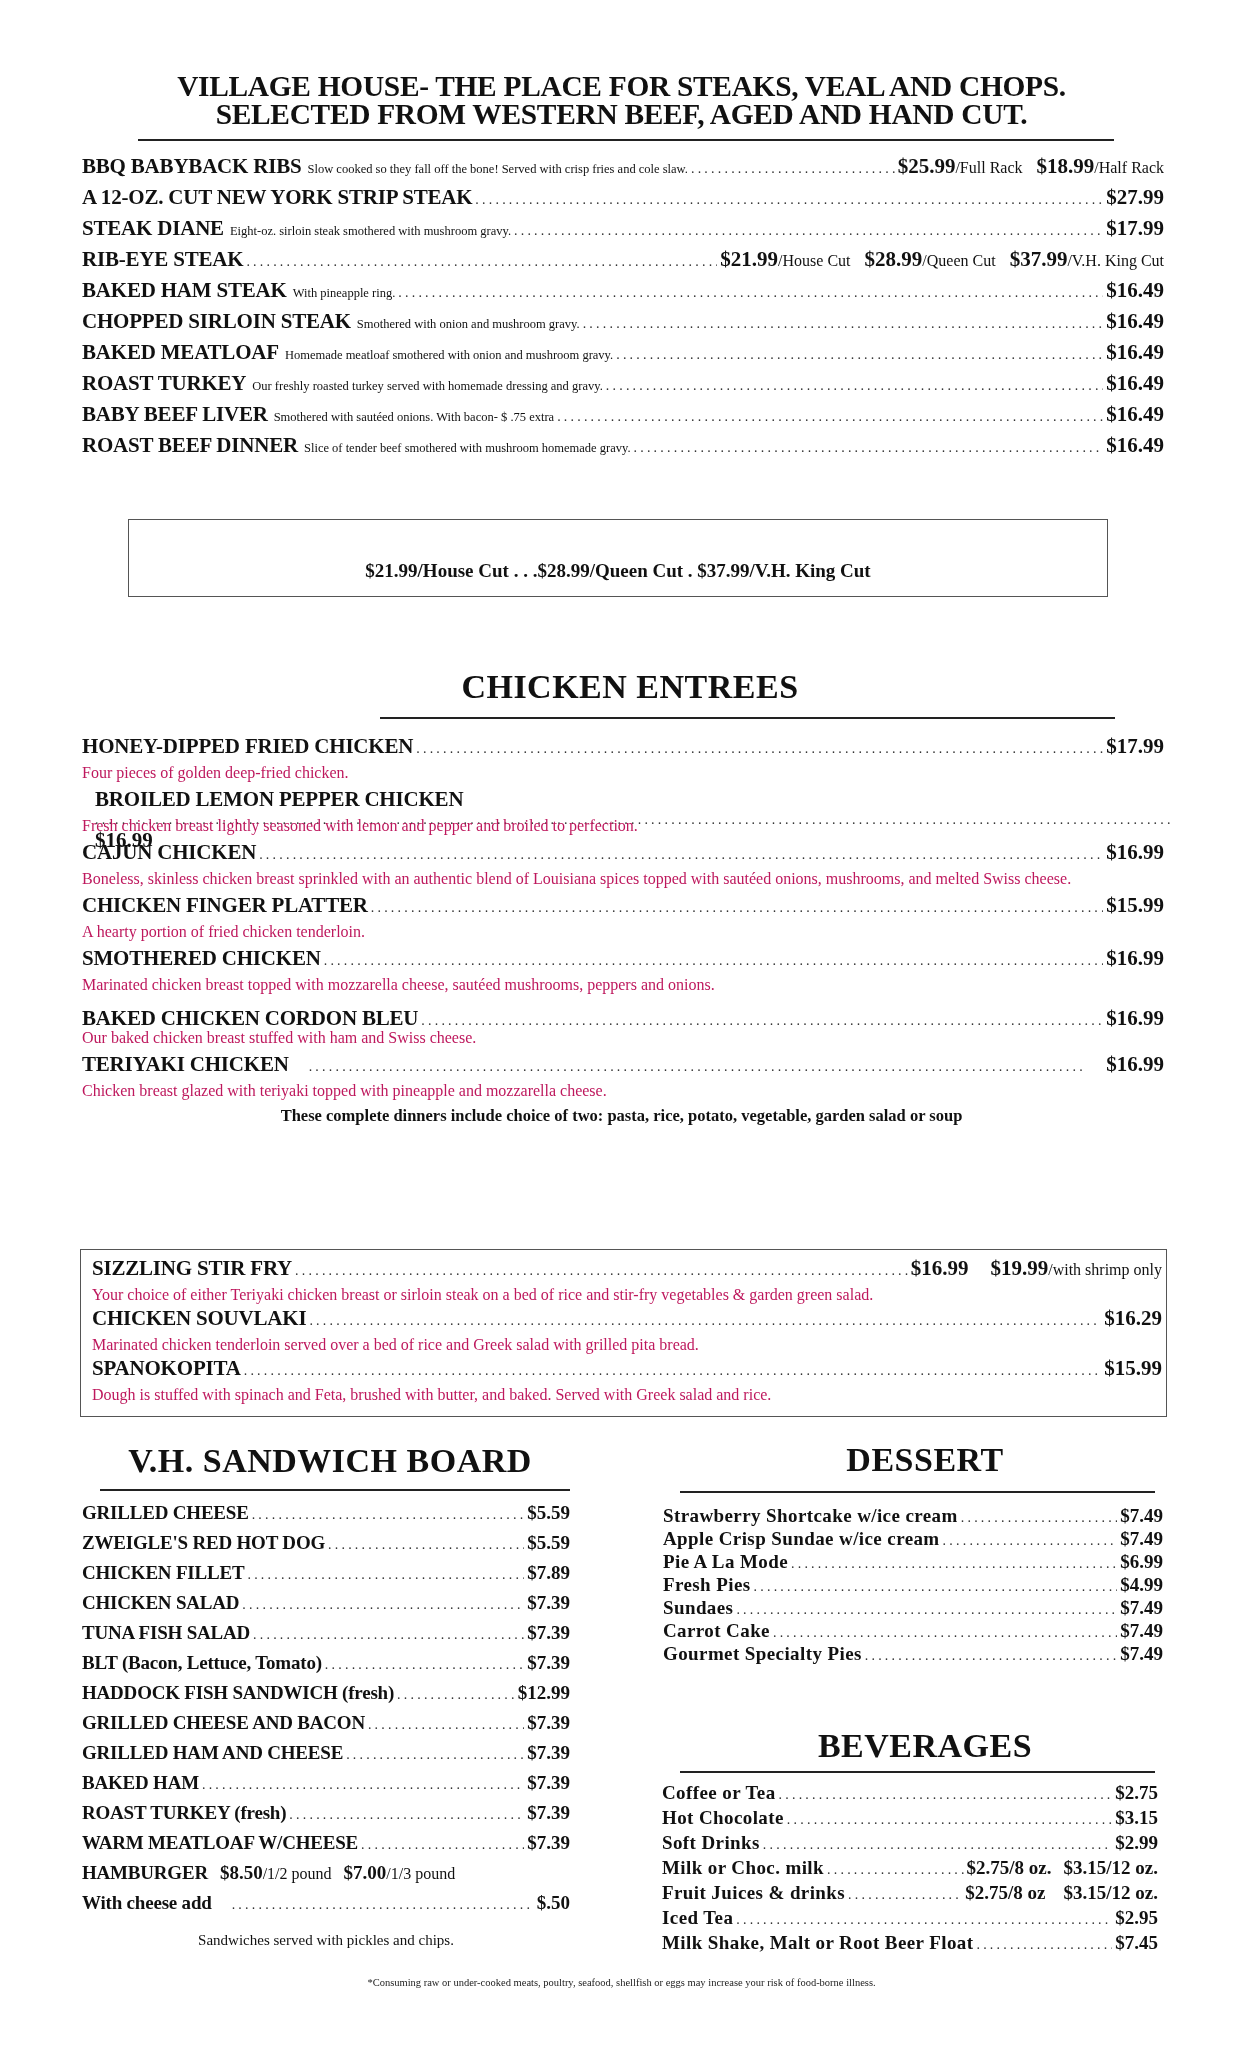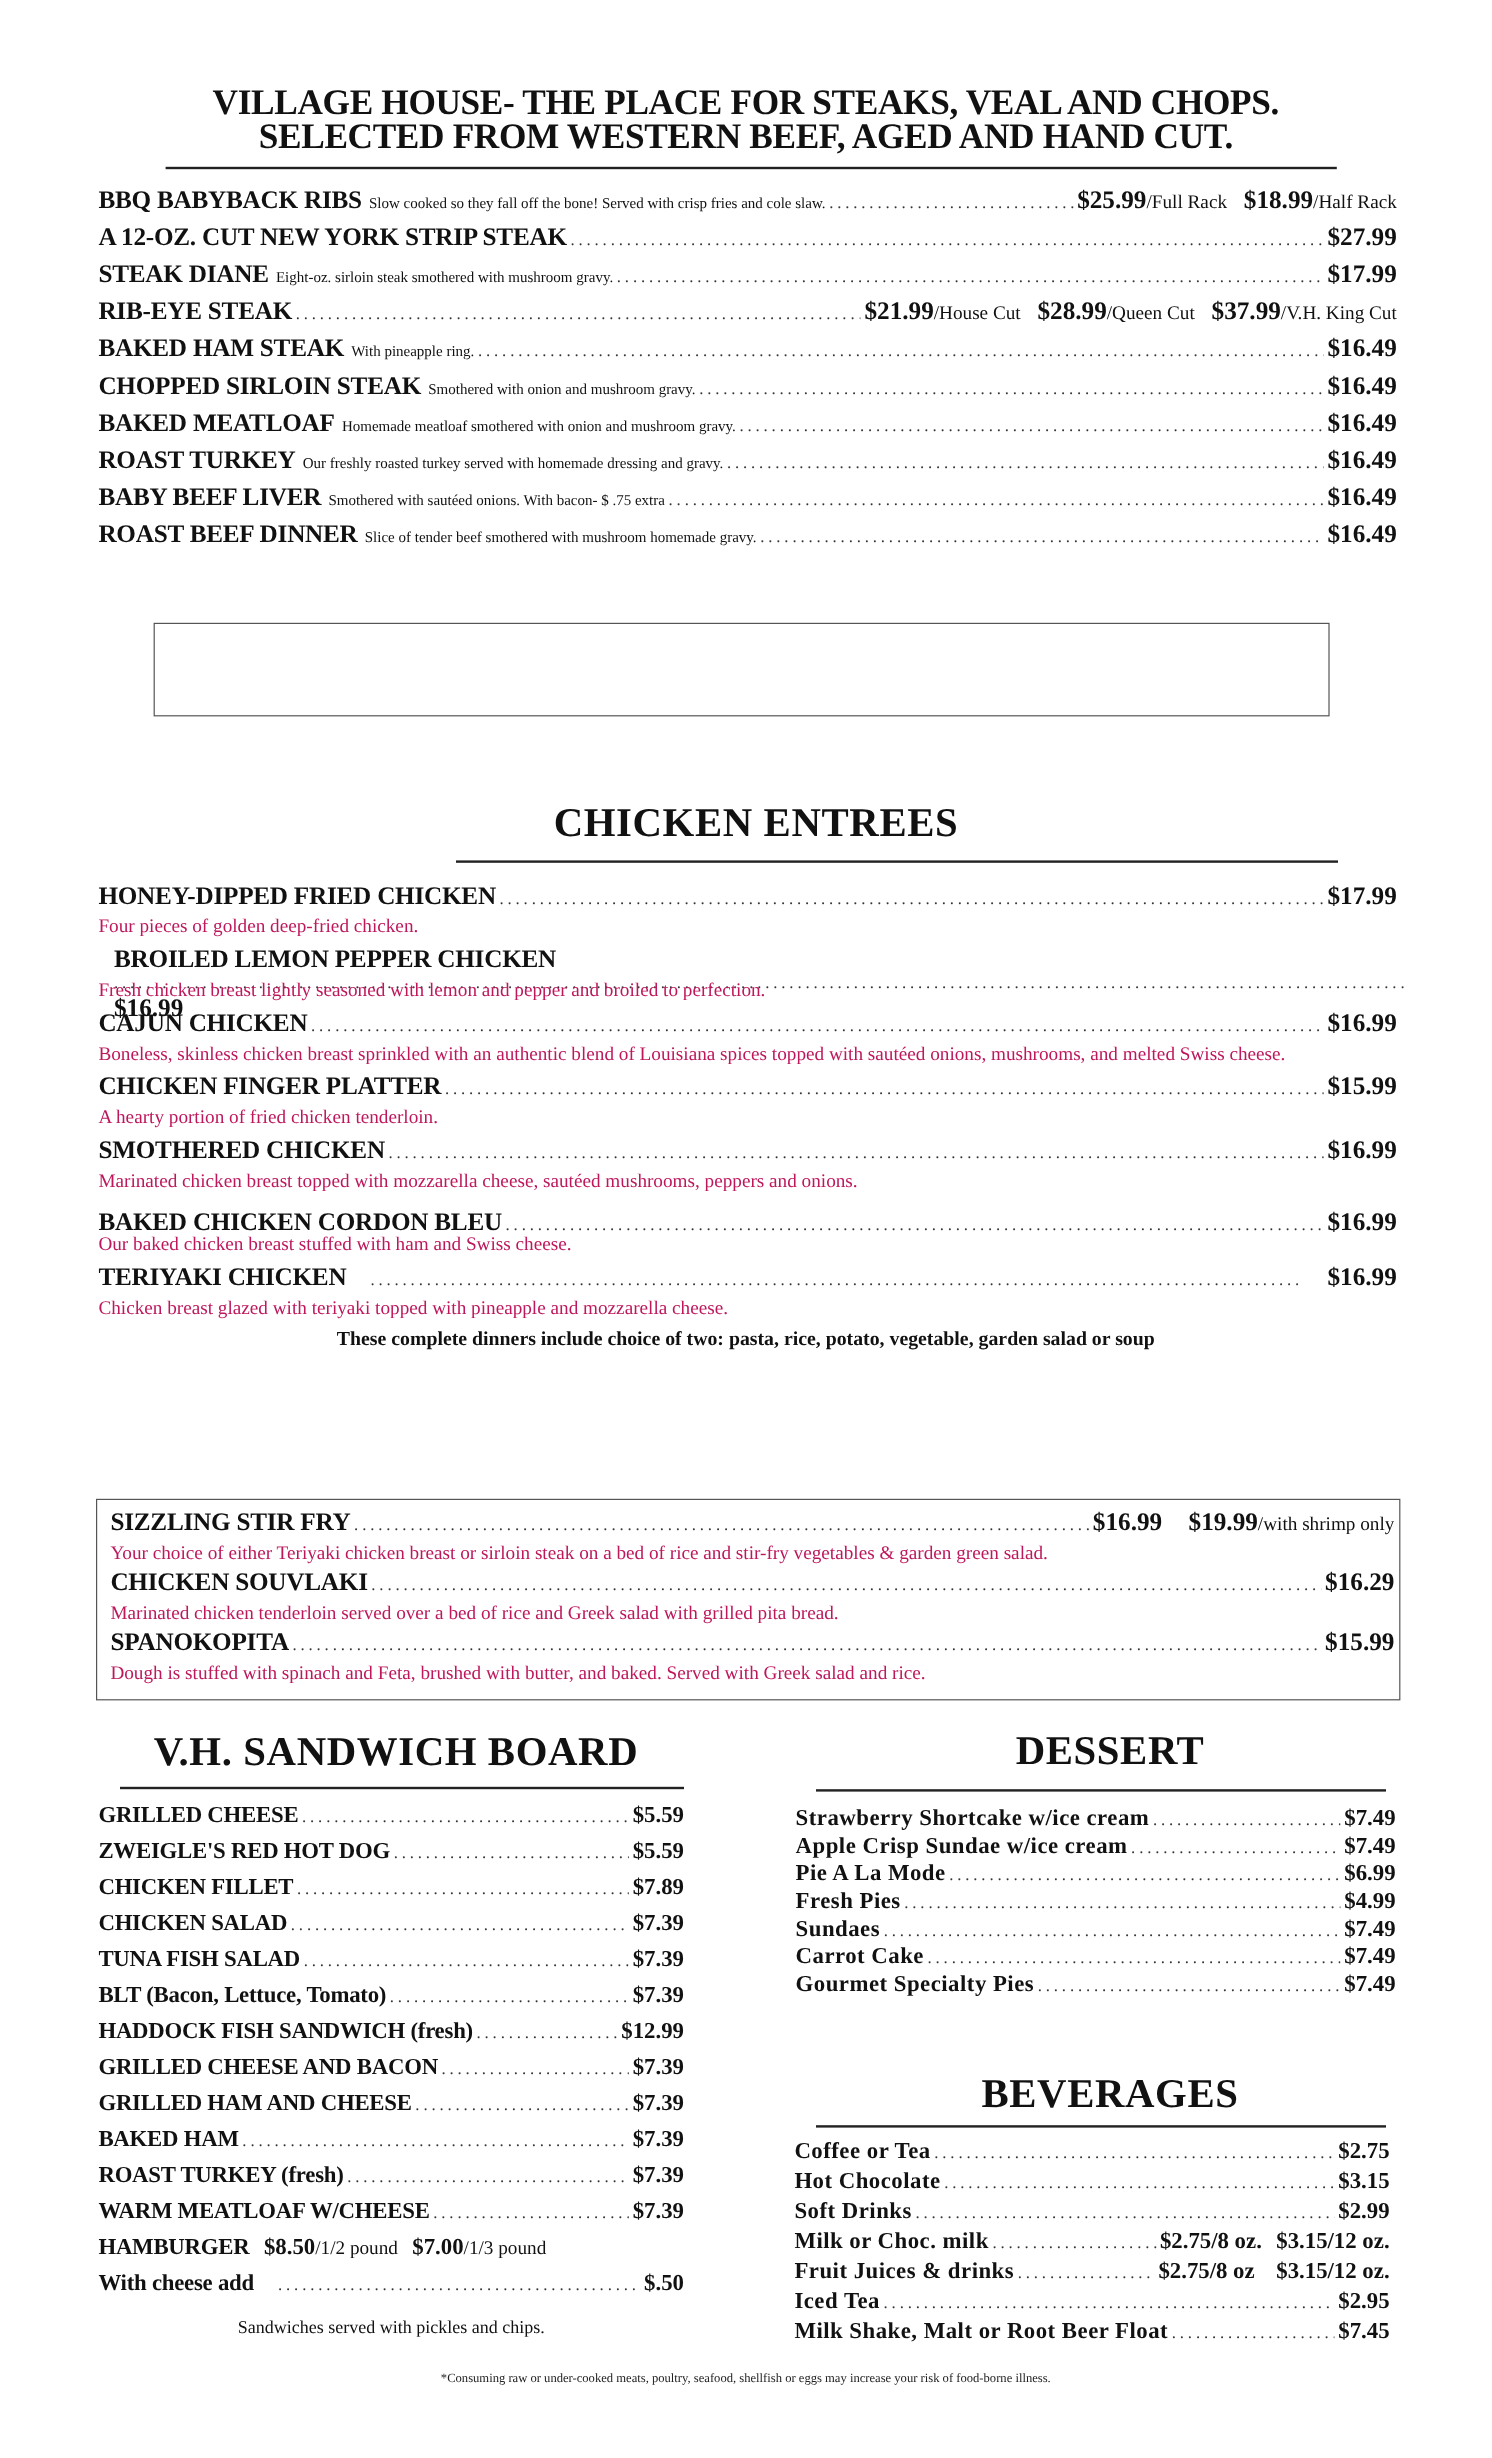--- a/index.html
+++ b/index.html
@@ -128,20 +128,21 @@
   </div>
   <div class="row" style="left:82px; width:1082px; top:433px;">
     <span class="name cond">ROAST BEEF DINNER</span>
     <span class="desc-inline">Slice of tender beef smothered with mushroom homemade gravy.</span>
     <span class="dots"></span>
     <span class="price">$16.49</span>
   </div>
 </div>
 
 <div class="box" style="left:128px; top:519px; width:980px; height:78px;">
+  <div class="prime-prices" style="top:40px;">$21.99/House Cut . . .$28.99/Queen Cut . $37.99/V.H. King Cut</div>
 </div>
 
 <div class="section-title" style="left:380px; width:500px; top:668px;">CHICKEN ENTREES</div>
 <div class="rule" style="left:380px; width:735px; top:717px;"></div>
 
 <div>
   <div class="row" style="left:82px; width:1082px; top:734px;">
     <span class="name cond">HONEY-DIPPED FRIED CHICKEN</span>
     <span class="dots"></span>
     <span class="price">$17.99</span>

